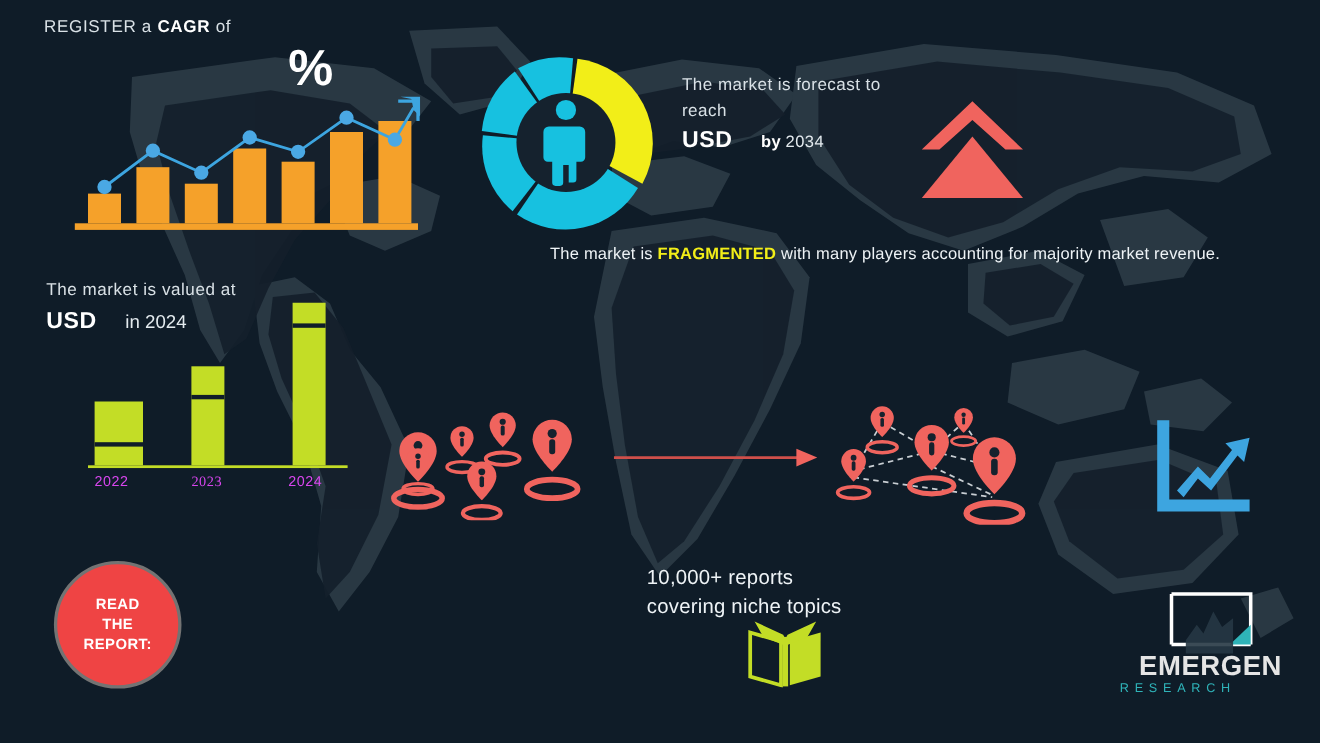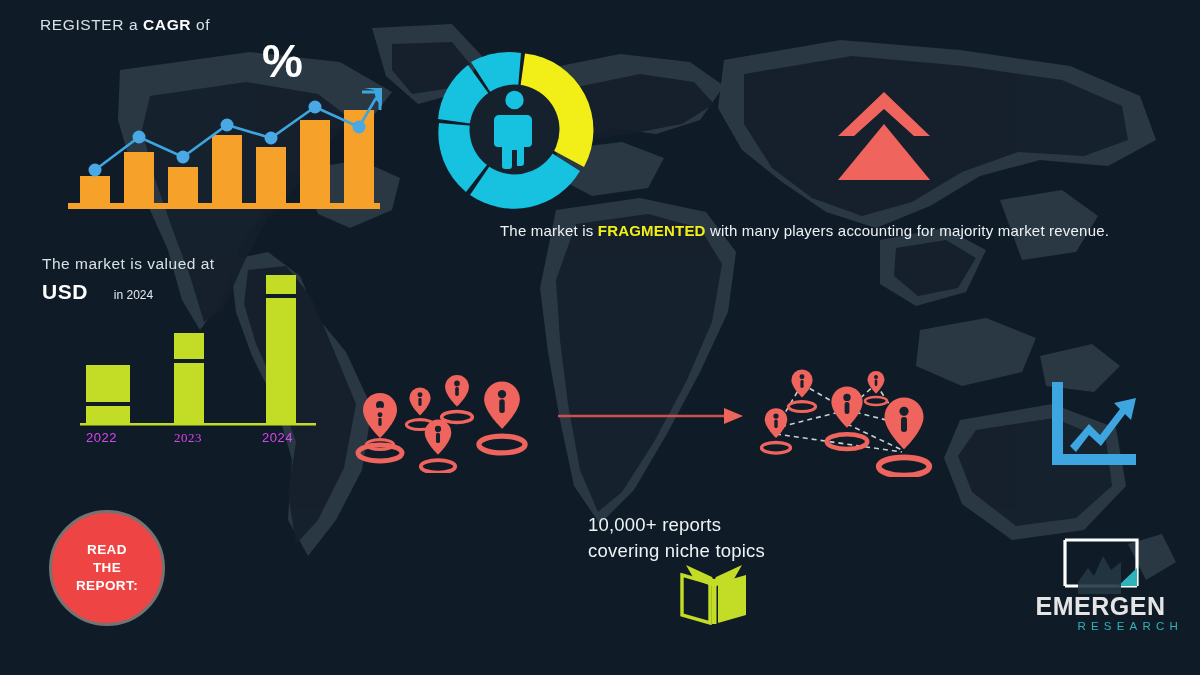--- a/index.html
+++ b/index.html
@@ -45,21 +45,21 @@
   
   #frag-block{left:500px;top:219px;width:632px;}
   #frag-block p{margin:0;font-size:15px;line-height:24px;color:#eef3f6;letter-spacing:.2px;}
   #frag-block .hl{color:#f2ee18;font-weight:bold;}
 
   
   #valued-block{left:42px;top:253px;width:280px;}
   #valued-block .v1{font-size:15.5px;color:#d9e1e6;letter-spacing:.5px;line-height:22px;}
   #valued-block .v2{margin-top:5px;}
   #valued-block .v2 .usd{font-size:21px;font-weight:bold;color:#ffffff;letter-spacing:.5px;}
-  #valued-block .v2 .inyr{font-size:12px;color:#e3eaee;margin-left:26px;}
+  #valued-block .v2 .inyr{font-size:17px;color:#e3eaee;margin-left:26px;}
 
   
   #green-chart{left:70px;top:275px;width:250px;height:170px;}
   .gyear{position:absolute;font-size:13px;color:#d946ef;letter-spacing:.5px;}
 
   
   #pins-left{left:352px;top:368px;width:190px;height:105px;}
   #pins-right{left:752px;top:362px;width:200px;height:115px;}
   #red-line{left:558px;top:405px;width:185px;height:22px;}
 
@@ -78,21 +78,21 @@
   
   #reports-block{left:588px;top:512px;width:260px;}
   #reports-block .r1{font-size:18.5px;color:#eef3f6;line-height:26px;letter-spacing:.2px;}
   #reports-block .r1 b{font-weight:normal;}
   #book-icon{left:678px;top:563px;width:72px;height:62px;}
 
   
   #logo{left:1018px;top:534px;width:165px;height:110px;}
   #logo .logo-name{position:absolute;left:0;top:58px;width:165px;text-align:center;
                    font-size:25px;font-weight:bold;color:#e5e5e5;letter-spacing:.5px;}
-  #logo .logo-sub{position:absolute;left:0;top:86px;width:165px;text-align:right;
+  #logo .logo-sub{position:absolute;left:0;top:86px;width:165px;text-align:left;
                   font-size:11.5px;color:#2fb3b8;letter-spacing:5.2px;}
 </style>
 </head>
 <body>
 
 <div id="stage">
 
   <div class="mapwrap">
     <svg viewBox="0 0 1200 675" preserveAspectRatio="none" aria-hidden="true">
       <rect x="0" y="0" width="1200" height="675" fill="#0f1c28"></rect>
@@ -186,20 +186,25 @@
       <circle cx="82.5" cy="82.5" r="45" fill="#15222e"></circle>
       <g fill="#17c1e0">
         <circle cx="82.5" cy="53" r="9.2"></circle>
         <path d="M70,68 h25 a5,5 0 0 1 5,5 v23 a4,4 0 0 1 -4,4 h-4 v16 a3,3 0 0 1 -3,3 h-4
                  v-16 h-5 v16 a3,3 0 0 1 -3,3 h-4 a3,3 0 0 1 -3,-3 v-19 h-4 a4,4 0 0 1 -4,-4 v-23
                  a5,5 0 0 1 5,-5 Z"></path>
       </g>
     </svg>
   </div>
 
+  <div class="layer" id="forecast-block">
+    <div class="f1">The market is forecast to</div>
+    <div class="f1">reach</div>
+    <div class="f2"><span class="usd">USD</span><span class="by">by</span><span class="yr">2034</span></div>
+  </div>
 
   <div class="layer" id="red-arrows">
     <svg width="96" height="96" viewBox="0 0 96 96">
       <path d="M48,4 L94,48 L78,48 L48,21 L18,48 L2,48 Z" fill="#f0645e"></path>
       <path d="M48,36 L94,92 L2,92 Z" fill="#f0645e"></path>
     </svg>
   </div>
 
   <div class="layer" id="frag-block">
     <p><span>The market is </span><span class="hl">FRAGMENTED</span><span> with many players accounting for majority market revenue.</span></p>

